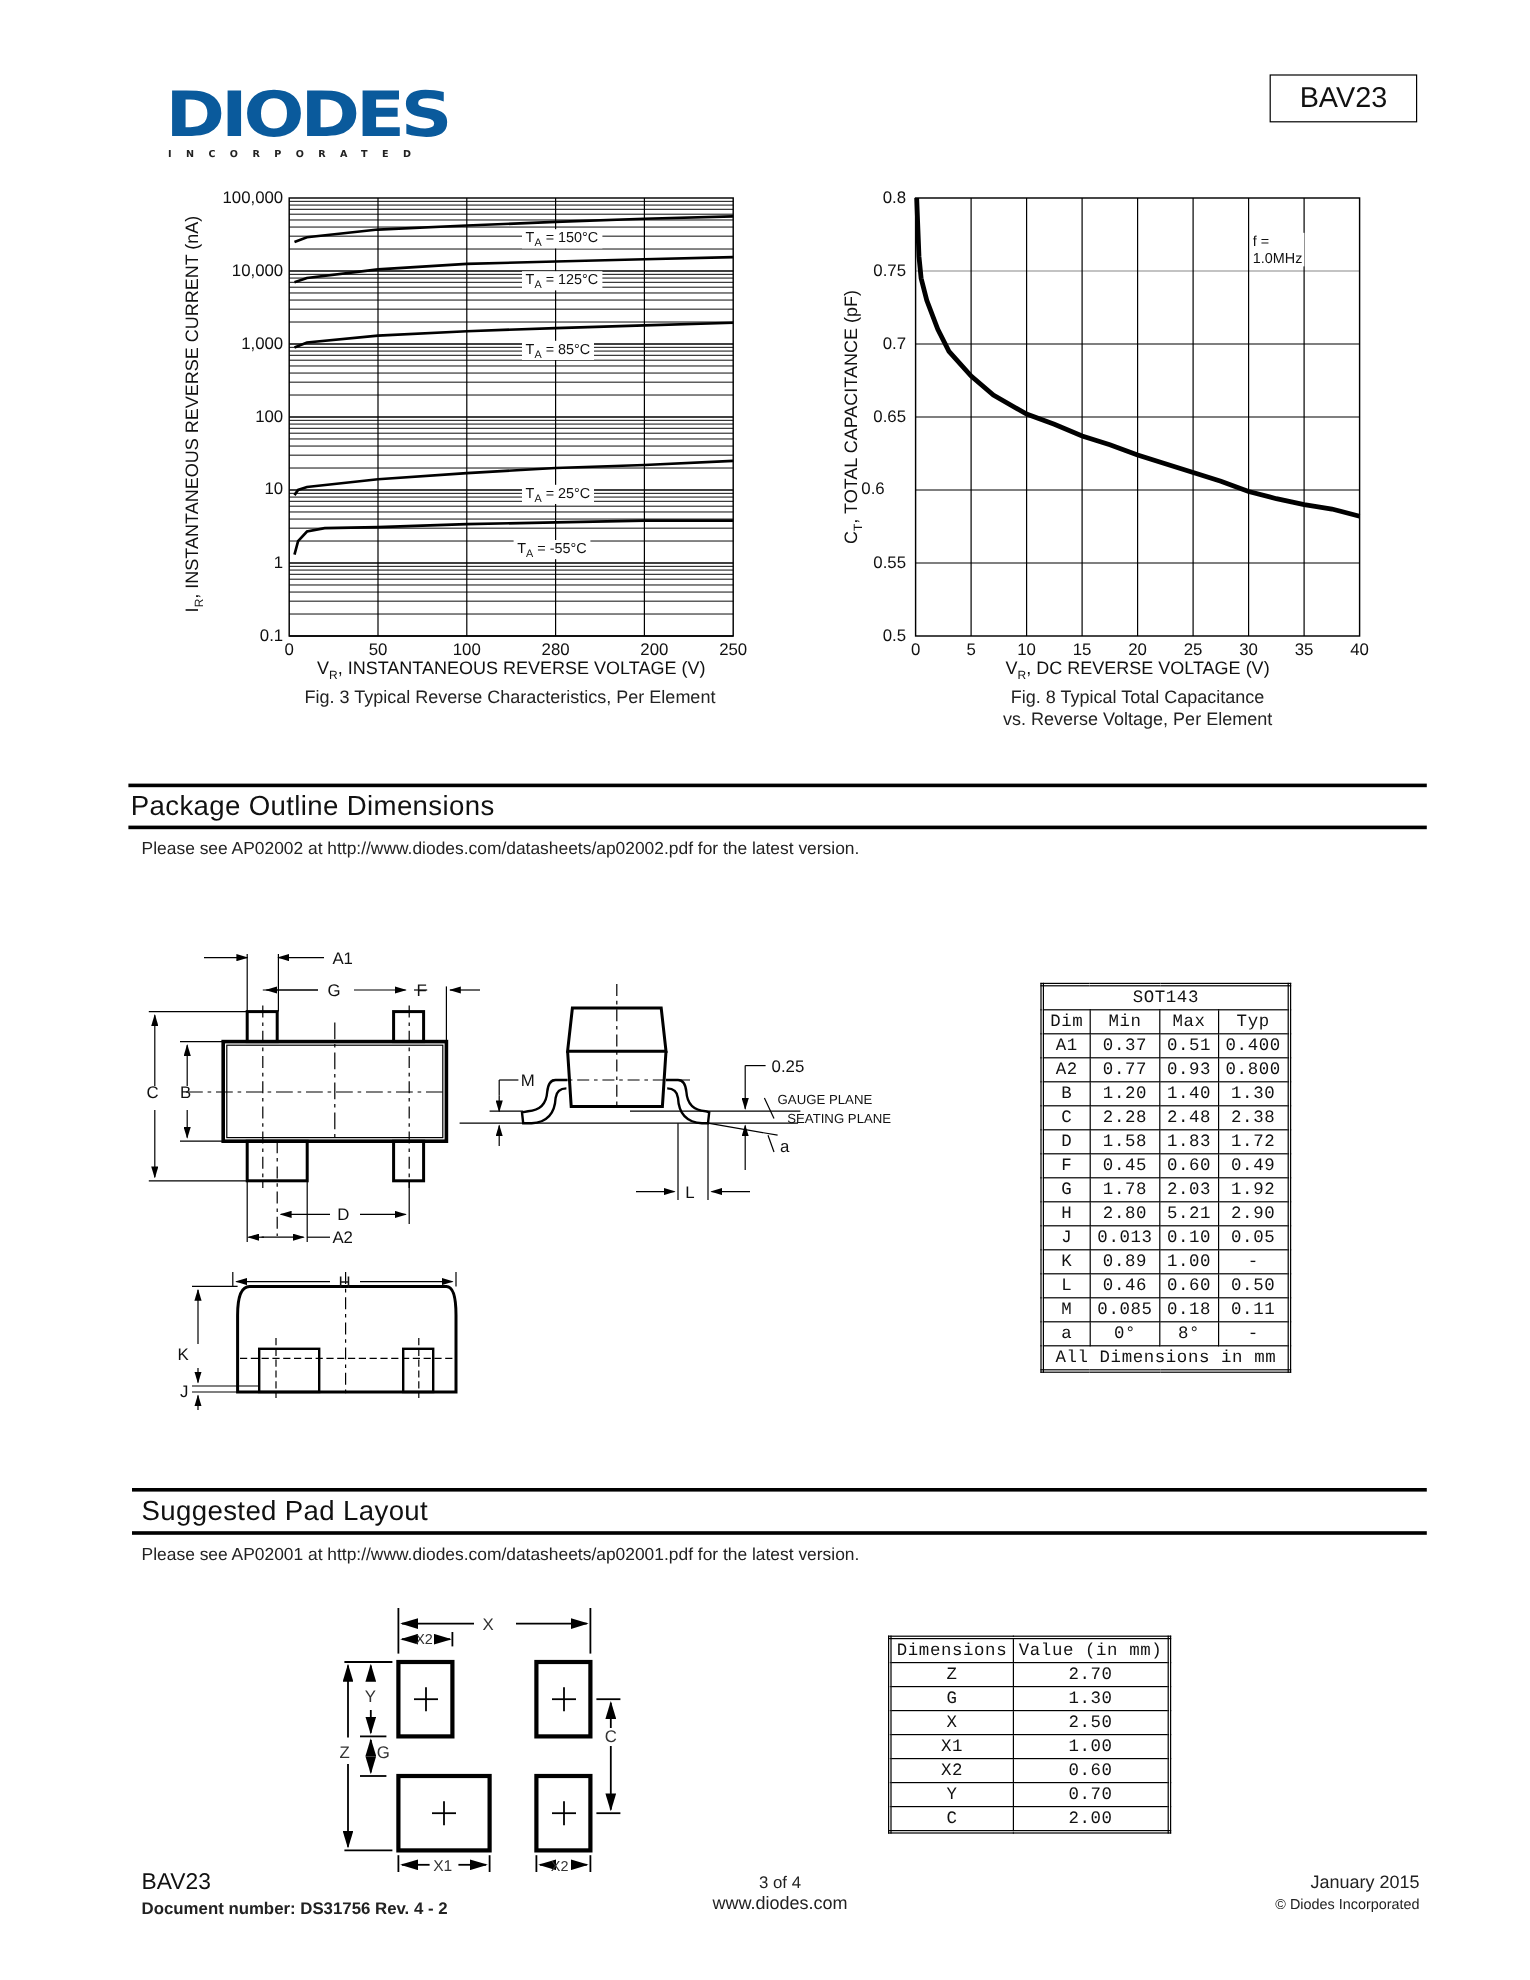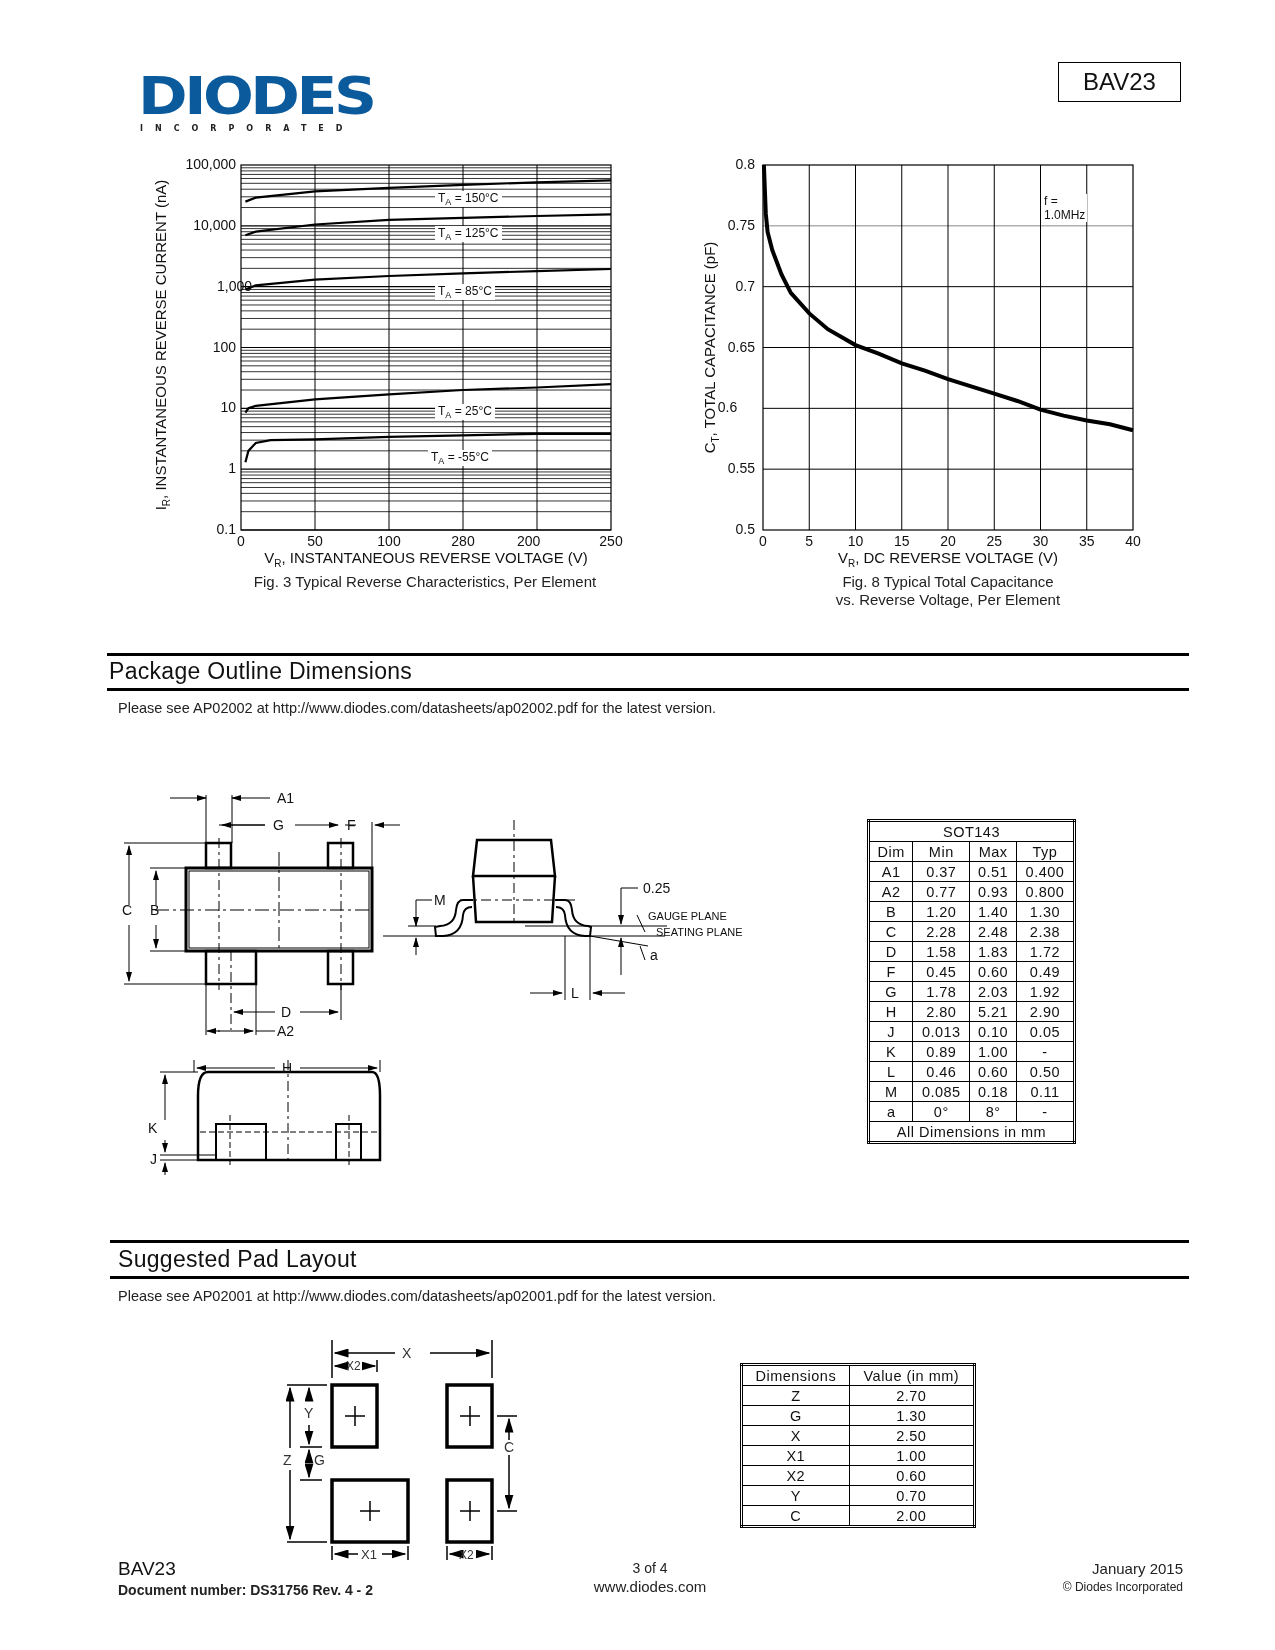--- a/index.html
+++ b/index.html
@@ -5,21 +5,21 @@
   html,body{margin:0;padding:0;background:#fff;}
   body{width:1275px;height:1650px;position:relative;overflow:hidden;font-family:"Liberation Sans",sans-serif;color:#111;}
   .abs{position:absolute;}
   .logo-main{font-family:"DejaVu Sans",sans-serif;font-weight:bold;font-size:52px;color:#0a5a9c;letter-spacing:-3px;line-height:1;transform:scaleX(1.15);transform-origin:left top;}
   .logo-sub{font-family:"DejaVu Sans",sans-serif;font-weight:bold;font-size:8px;color:#222;letter-spacing:12px;}
   .partbox{border:1.5px solid #000;font-size:24px;text-align:center;line-height:38px;}
   .sec-rule{height:3px;background:#000;}
   .sec-title{font-size:23px;letter-spacing:0.3px;}
   .note{font-size:14.5px;color:#222;}
   svg text{font-family:"Liberation Sans",sans-serif;}
-  table.dim{border-collapse:collapse;border:3px double #000;font-size:14.5px;}
+  table.dim{border-collapse:collapse;border:3px double #000;font-size:14.5px;font-family:Liberation Mono, monospace;}
   table.dim td,table.dim th{border:1px solid #000;padding:0 4px;height:19px;text-align:center;font-weight:normal;letter-spacing:0.5px;}
   .footer{font-size:14px;color:#222;}
 </style>
 </head>
 <body>
 
 <div class="abs" style="left:138px;top:70px;">
   <div class="logo-main">DIODES</div>
   <div class="logo-sub" style="margin-top:2px;margin-left:2px;">INCORPORATED</div>
 </div>
@@ -94,32 +94,32 @@
         <path d="M245.4,201.6L255.8,197.7L315.0,191.3L389.0,187.9L463.0,184.9L537.0,182.3L611.0,180.3"></path>
         <path d="M245.4,235.3L255.8,231.7L315.0,224.5L389.0,219.9L463.0,217.9L537.0,216.0L611.0,214.3"></path>
         <path d="M245.4,289.5L255.8,285.4L315.0,279.7L389.0,276.0L463.0,273.4L537.0,271.1L611.0,269.0"></path>
         <path d="M245.4,412.6L248.4,408.3L255.8,405.8L315.0,399.4L389.0,394.3L463.0,390.0L537.0,387.5L611.0,384.1"></path>
         <path d="M245.4,462.2L248.4,450.9L255.8,442.9L270.6,440.1L315.0,439.3L389.0,436.8L463.0,435.3L537.0,433.9L611.0,433.9"></path>
       </g>
   </svg>
   <div id="fig3-yticks">
       <div class="abs" style="left: 150px; width: 86px; text-align: right; font-size: 14px; top: 156px;">100,000</div>
       <div class="abs" style="left: 150px; width: 86px; text-align: right; font-size: 14px; top: 216.833px;">10,000</div>
-      <div class="abs" style="left: 166px; width: 86px; text-align: right; font-size: 14px; top: 277.667px;">1,000</div>
+      <div class="abs" style="left: 150px; width: 86px; text-align: right; font-size: 14px; top: 277.667px;">1,000</div>
       <div class="abs" style="left: 150px; width: 86px; text-align: right; font-size: 14px; top: 338.5px;">100</div>
       <div class="abs" style="left: 150px; width: 86px; text-align: right; font-size: 14px; top: 399.333px;">10</div>
       <div class="abs" style="left: 150px; width: 86px; text-align: right; font-size: 14px; top: 460.167px;">1</div>
       <div class="abs" style="left: 150px; width: 86px; text-align: right; font-size: 14px; top: 521px;">0.1</div>
     </div>
   <div id="fig3-xticks">
       <div class="abs" style="left: 221px; width: 40px; text-align: center; font-size: 14px; top: 533px;">0</div>
       <div class="abs" style="left: 295px; width: 40px; text-align: center; font-size: 14px; top: 533px;">50</div>
       <div class="abs" style="left: 369px; width: 40px; text-align: center; font-size: 14px; top: 533px;">100</div>
       <div class="abs" style="left: 443px; width: 40px; text-align: center; font-size: 14px; top: 533px;">280</div>
-      <div class="abs" style="left: 517px; width: 40px; text-align: left; font-size: 14px; top: 533px;">200</div>
+      <div class="abs" style="left: 517px; width: 40px; text-align: right; font-size: 14px; top: 533px;">200</div>
       <div class="abs" style="left: 591px; width: 40px; text-align: center; font-size: 14px; top: 533px;">250</div>
     </div>
   <div id="fig3-labels">
       <div class="abs" style="left: 435px; top: 191px; font-size: 12px; background: rgb(255, 255, 255); padding: 0px 3px; white-space: nowrap;"><span>T</span><sub style="font-size:9px;">A</sub><span> = 150°C</span></div>
       <div class="abs" style="left: 435px; top: 226px; font-size: 12px; background: rgb(255, 255, 255); padding: 0px 3px; white-space: nowrap;"><span>T</span><sub style="font-size:9px;">A</sub><span> = 125°C</span></div>
       <div class="abs" style="left: 435px; top: 284px; font-size: 12px; background: rgb(255, 255, 255); padding: 0px 3px; white-space: nowrap;"><span>T</span><sub style="font-size:9px;">A</sub><span> = 85°C</span></div>
       <div class="abs" style="left: 435px; top: 404px; font-size: 12px; background: rgb(255, 255, 255); padding: 0px 3px; white-space: nowrap;"><span>T</span><sub style="font-size:9px;">A</sub><span> = 25°C</span></div>
       <div class="abs" style="left: 428px; top: 450px; font-size: 12px; background: rgb(255, 255, 255); padding: 0px 3px; white-space: nowrap;"><span>T</span><sub style="font-size:9px;">A</sub><span> = -55°C</span></div>
     </div>
   <div class="abs" style="left:152px;top:530px;transform:rotate(-90deg);transform-origin:left top;font-size:15px;white-space:nowrap;width:370px;text-align:center;">

